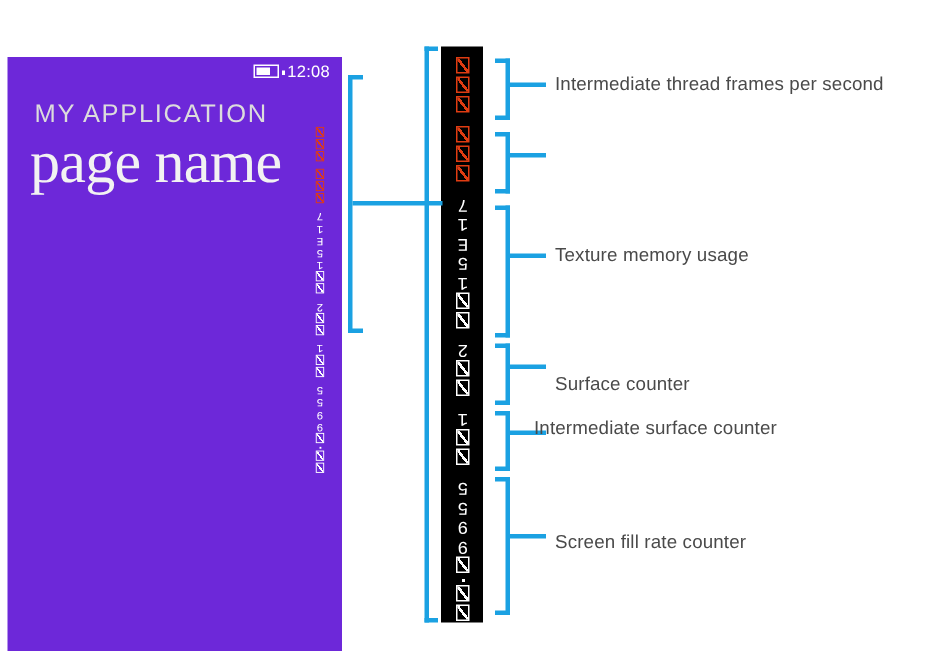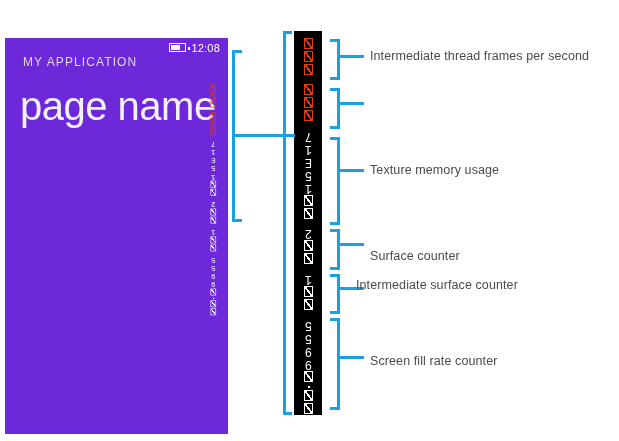--- a/index.html
+++ b/index.html
@@ -33,27 +33,27 @@
     content:"";position:absolute;left:1px;top:1px;bottom:1px;width:9px;background:#ffffff;
   }
   .battery::after{
     content:"";position:absolute;left:18px;top:2.5px;width:2px;height:3px;background:#ffffff;
   }
   .clock{
     color:#ffffff;font-size:11px;letter-spacing:.2px;
     font-family:"Liberation Sans",sans-serif;
   }
   .app-title{
-    position:absolute;left:18px;top:17px;
-    color:#dcdcdc;font-size:12px;letter-spacing:1.1px;
+    position:absolute;left:18px;top:28px;
+    color:#dcdcdc;font-size:17px;letter-spacing:1.1px;
   }
   .page-name{
     position:absolute;left:15px;top:46px;
     color:#f2f2f2;font-size:40px;font-weight:300;letter-spacing:-0.5px;
-    font-family:Liberation Sans, sans-serif;
+    font-family:Liberation Serif, serif;
   }
 
   
   
   .tofu{
     display:block;width:9px;height:11px;
     border:1.4px solid currentColor;box-sizing:border-box;
     position:relative;margin:1px 0;
   }
   .tofu::after{

